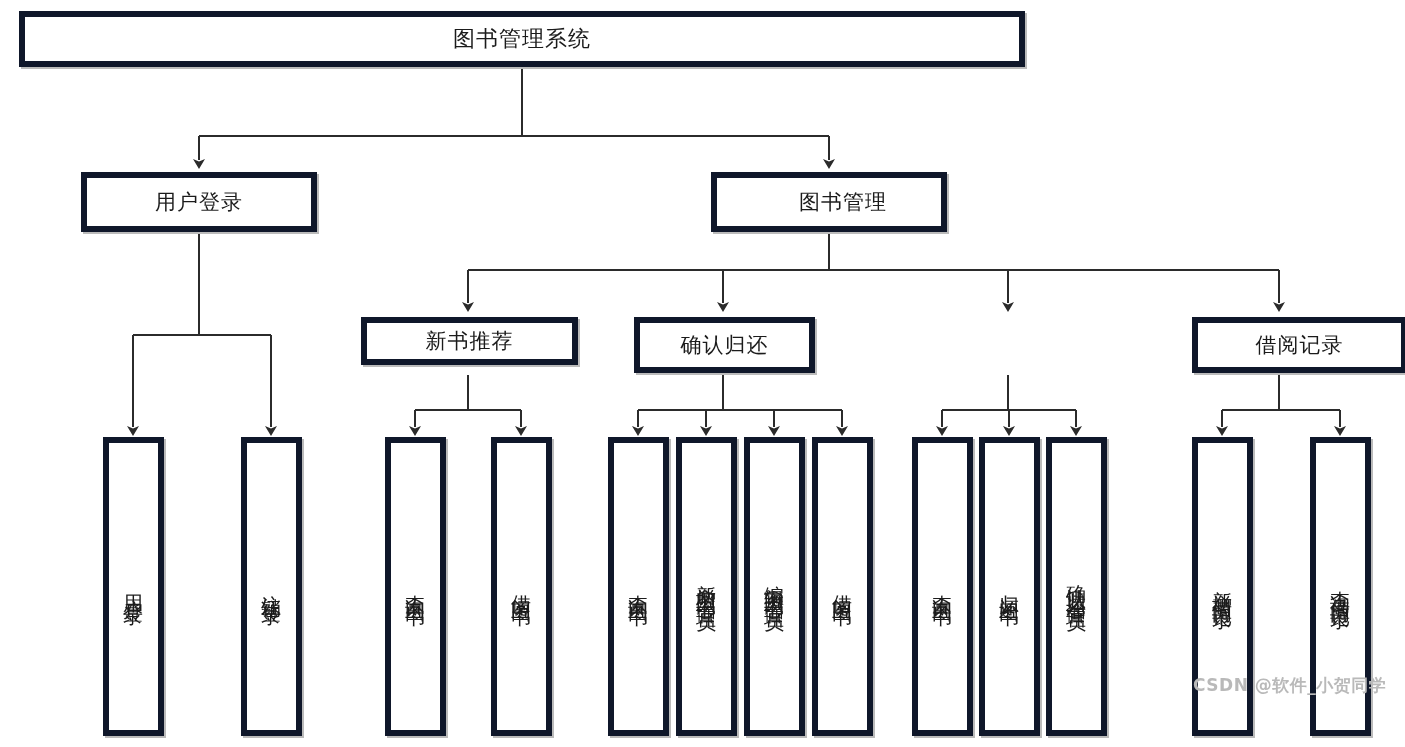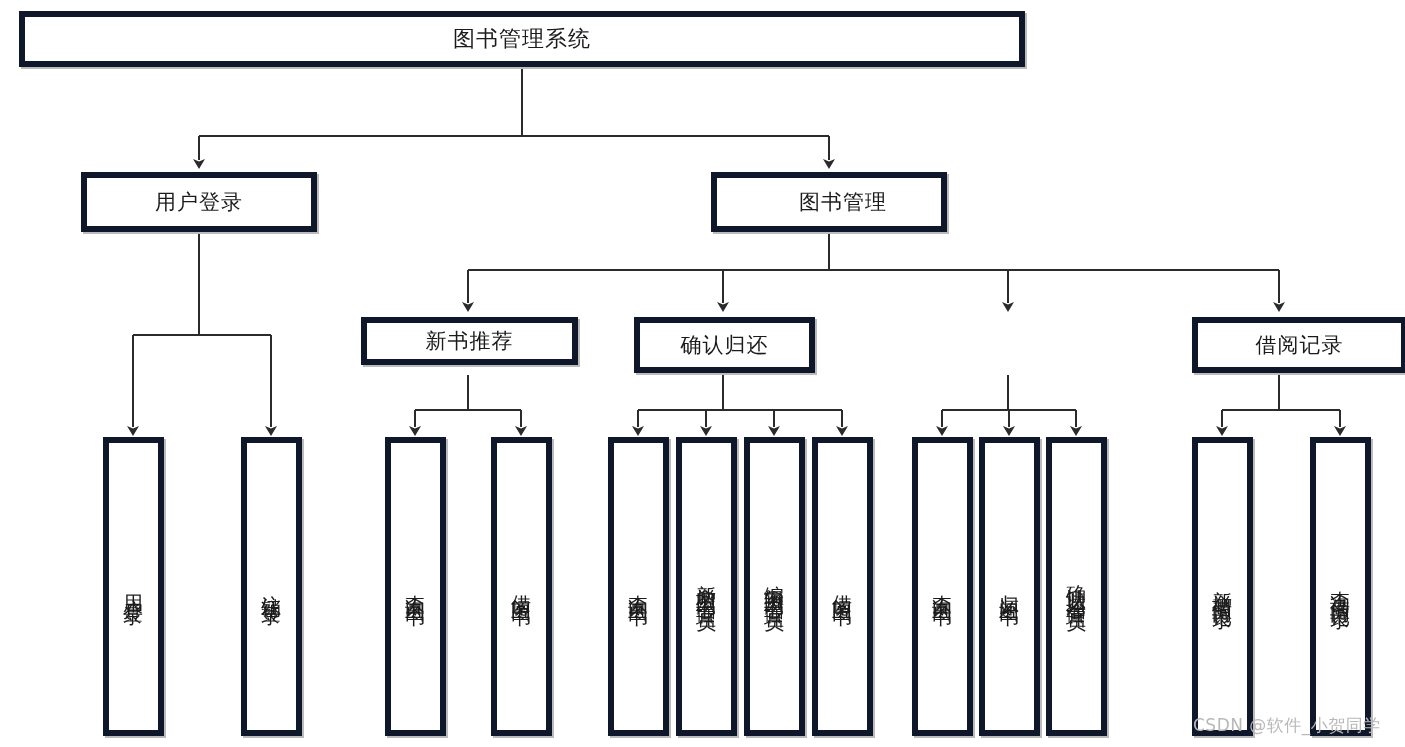--- a/index.html
+++ b/index.html
@@ -185,15 +185,15 @@
     <span class="label">确认归还（管理员）</span>
   </div>
 
   <div class="node leaf" style="left:1192px; top:437px; width:61px; height:299px;">
     <span class="label">新增借阅记录</span>
   </div>
   <div class="node leaf" style="left:1310px; top:437px; width:61px; height:299px;">
     <span class="label">查询借阅记录</span>
   </div>
 
-  <div class="watermark" style="left:1193px; top:714px;">CSDN @软件_小贺同学</div>
+  <div class="watermark" style="left:1193px; top:674px;font-weight:bold;">CSDN @软件_小贺同学</div>
 
 </div>
 
 </body></html>

